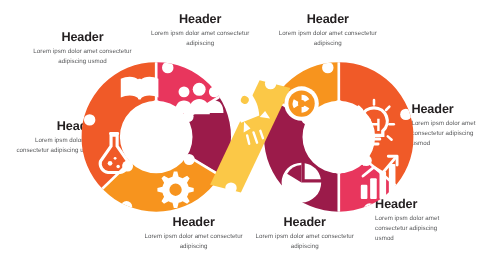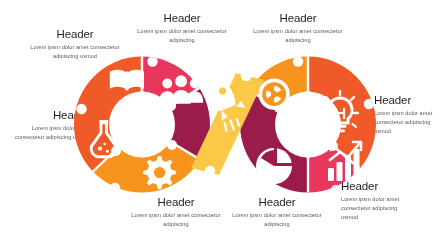--- a/index.html
+++ b/index.html
@@ -4,21 +4,21 @@
 <style>
   html,body{margin:0;padding:0;}
   body{
     width:444px;height:250px;background:#ffffff;overflow:hidden;
     font-family:"Liberation Sans","DejaVu Sans",sans-serif;
     position:relative;
   }
   #stage{position:absolute;left:0;top:0;width:444px;height:250px;}
   .txtblock{position:absolute;}
   .hdr{
-    font-size:11.5px;font-weight:normal;color:#231f20;
+    font-size:11.5px;font-weight:bold;color:#231f20;
     line-height:1.15;margin:0 0 2px 0;letter-spacing:-0.1px;
   }
   .body{
     font-size:5.6px;color:#58595b;line-height:1.55;margin:0;
     letter-spacing:0.05px;
   }
   .ta-c{text-align:center;}
   .ta-r{text-align:right;}
   .ta-l{text-align:left;}
   #diagram{position:absolute;left:60px;top:52px;width:330px;height:145px;}

